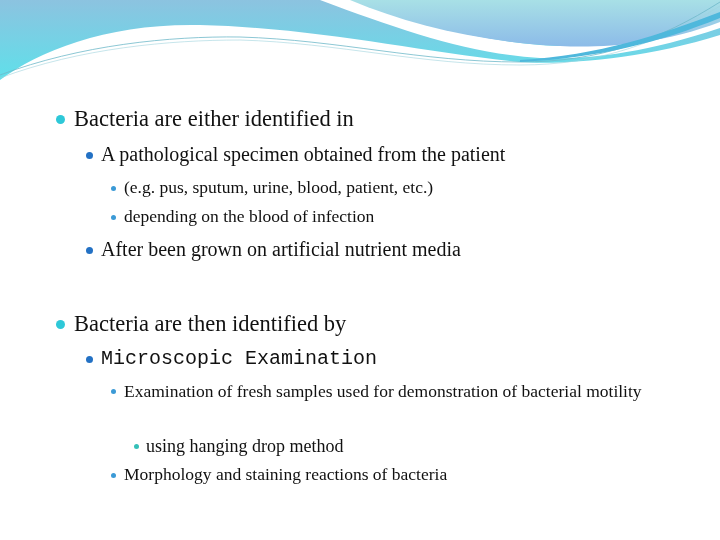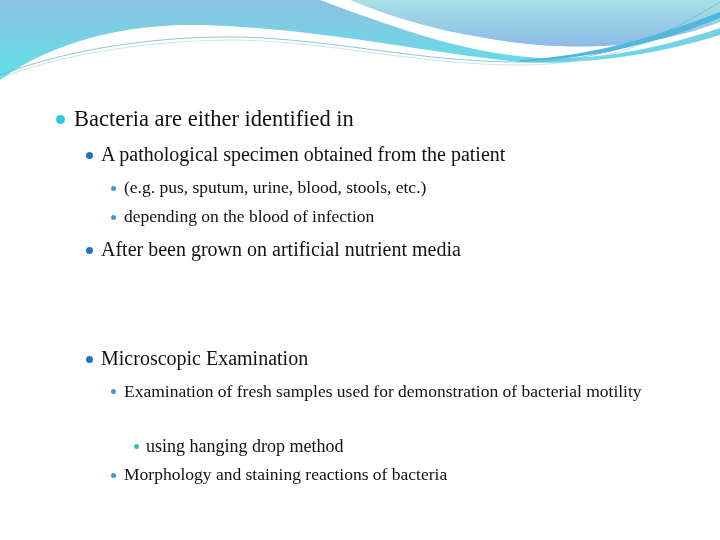--- a/index.html
+++ b/index.html
@@ -53,31 +53,35 @@
   <div class="item l1" style="left:66px; top:106px;">
     <span class="bullet"></span>
     <span>Bacteria are either identified in</span>
   </div>
   <div class="item l2" style="left:93px; top:143px;">
     <span class="bullet"></span>
     <span>A pathological specimen obtained from the patient</span>
   </div>
   <div class="item l3" style="left:116px; top:177px;">
     <span class="bullet"></span>
-    <span>(e.g. pus, sputum, urine, blood, stools, etc.)</span>
+    <span>(e.g. pus, sputum, urine, blood, patient, etc.)</span>
   </div>
   <div class="item l3" style="left:116px; top:206px;">
     <span class="bullet"></span>
     <span>depending on the blood of infection</span>
   </div>
   <div class="item l2" style="left:93px; top:238px;">
     <span class="bullet"></span>
     <span>After been grown on artificial nutrient media</span>
   </div>
-  <div class="item l2" style="left:93px; top:347px;">
+  <div class="item l1" style="left:66px; top:311px;">
+    <span class="bullet"></span>
+    <span>Bacteria are then identified by</span>
+  </div>
+  <div class="item l2" style="left:93px; top:347px;font-family:Liberation Mono, monospace;">
     <span class="bullet"></span>
     <span>Microscopic Examination</span>
   </div>
   <div class="item l3 wrap" style="left:116px; top:380px;">
     <span class="bullet"></span>
     <span>Examination of fresh samples used for demonstration of bacterial motility</span>
   </div>
   <div class="item l4" style="left:138px; top:436px;">
     <span class="bullet"></span>
     <span>using hanging drop method</span>

